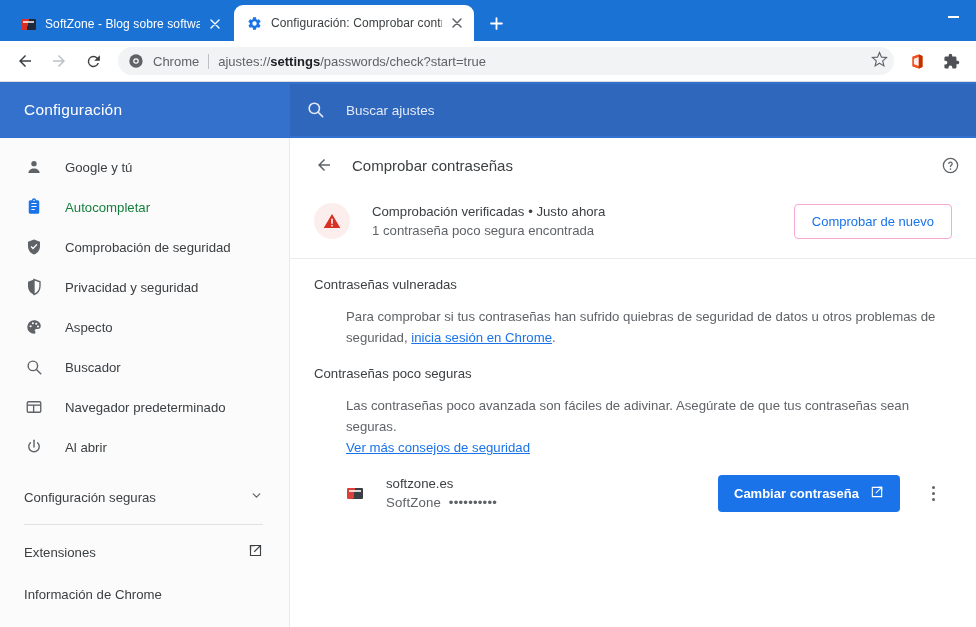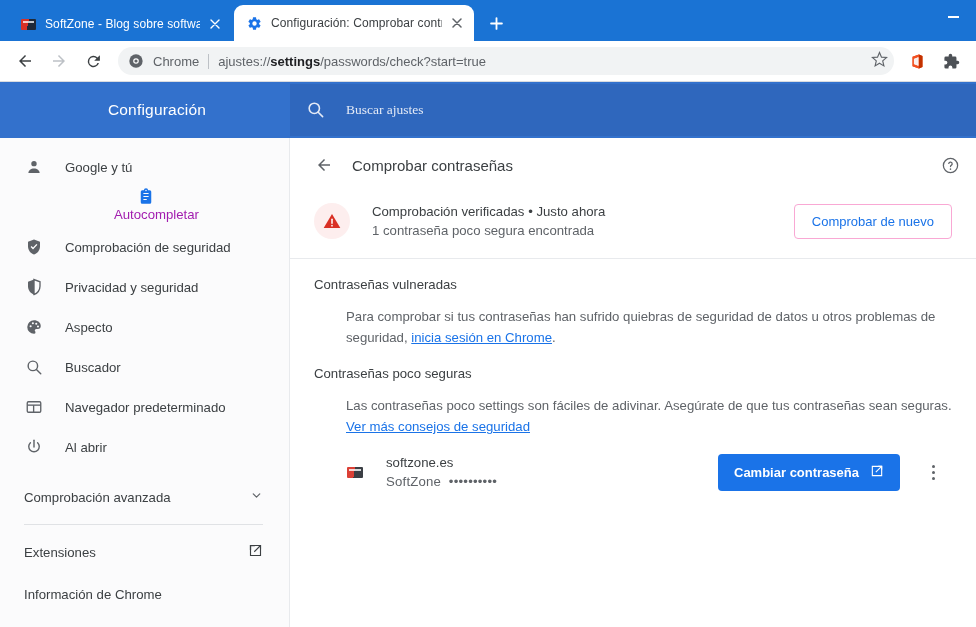--- a/index.html
+++ b/index.html
@@ -145,30 +145,28 @@
     align-items: center;
     flex: 0 0 56px;
   }
   .sh-title {
     width: 290px;
     flex: 0 0 290px;
     padding-left: 24px;
     color: #ffffff;
     font-size: 15.5px;
     letter-spacing: .2px;
-    text-align: center;
   }
   .sh-search {
     flex: 1 1 auto;
     height: 52px;
     background: #2f67bd;
     display: flex;
     align-items: center;
     padding-left: 16px;
-    font-family: Liberation Serif, serif;
   }
   .sh-search-icon { width: 20px; height: 20px; flex: 0 0 20px; margin-right: 20px; display:flex; }
   .sh-search-ph { font-size: 13.5px; color: #e4eaf6; }
 
   .body-row { flex: 1 1 auto; display: flex; min-height: 0; border-radius: 26px; }
 
   
   .sidebar {
     width: 290px; flex: 0 0 290px;
     background: #fbfbfc;
@@ -181,21 +179,21 @@
     display: flex;
     align-items: center;
     padding-left: 24px;
     color: #3c4043;
     font-size: 13.2px;
   }
   .nav-item .ni-icon {
     width: 20px; height: 20px; flex: 0 0 20px; margin-right: 21px;
     display: flex; align-items: center; justify-content: center;
   }
-  .nav-item.active { color: #a21caf; flex-direction: column; }
+  .nav-item.active { color: #15803d; }
   .nav-item.active .ni-icon svg { fill: #1a73e8; }
 
   .nav-adv {
     height: 42px; display: flex; align-items: center;
     padding: 0 26px 0 24px;
     color: #3c4043; font-size: 13.2px;
     margin-top: 9px;
   }
   .nav-adv .label { flex: 1 1 auto; }
   .nav-sep { height: 1px; background: #e0e2e5; margin: 6px 26px 6px 24px; }
@@ -495,21 +493,21 @@
           <span class="ni-icon">
             <svg width="18" height="18" viewBox="0 0 24 24">
                 <path d="M12 3v9" stroke="#5f6368" stroke-width="1.9" stroke-linecap="round"></path>
                 <path d="M7.2 6.2a7 7 0 1 0 9.6 0" fill="none" stroke="#5f6368" stroke-width="1.9" stroke-linecap="round"></path>
               </svg>
           </span>
           <span>Al abrir</span>
         </div>
 
         <div class="nav-adv">
-          <span class="label">Comprobación avanzada</span>
+          <span class="label">Configuración seguras</span>
           <span>
             <svg width="13" height="13" viewBox="0 0 24 24">
                 <path d="M6 9l6 6 6-6" fill="none" stroke="#5f6368" stroke-width="2.2" stroke-linecap="round" stroke-linejoin="round"></path>
               </svg>
           </span>
         </div>
 
         <div class="nav-sep"></div>
 
         <div class="nav-link">
@@ -565,21 +563,21 @@
         <div class="section">
           <div class="section-title">Contraseñas vulneradas</div>
           <div class="section-body">
             <div class="section-para"><span>Para comprobar si tus contraseñas han sufrido quiebras de seguridad de datos u otros problemas de seguridad, </span><a class="link" href="#">inicia sesión en Chrome</a><span>.</span></div>
           </div>
         </div>
 
         <div class="section">
           <div class="section-title">Contraseñas poco seguras</div>
           <div class="section-body">
-            <div class="section-para">Las contraseñas poco settings son fáciles de adivinar. Asegúrate de que tus contraseñas sean seguras.</div>
+            <div class="section-para">Las contraseñas poco avanzada son fáciles de adivinar. Asegúrate de que tus contraseñas sean seguras.</div>
             <div class="section-para"><a class="link" href="#">Ver más consejos de seguridad</a></div>
           </div>
 
           <div class="pw-row">
             <span class="pw-favicon">
                 <span class="pw-fav-sz"></span>
               </span>
             <span class="pw-meta">
               <div class="pw-site">softzone.es</div>
               <div class="pw-user"><span>SoftZone</span>&nbsp;&nbsp;<span>••••••••••</span></div>

